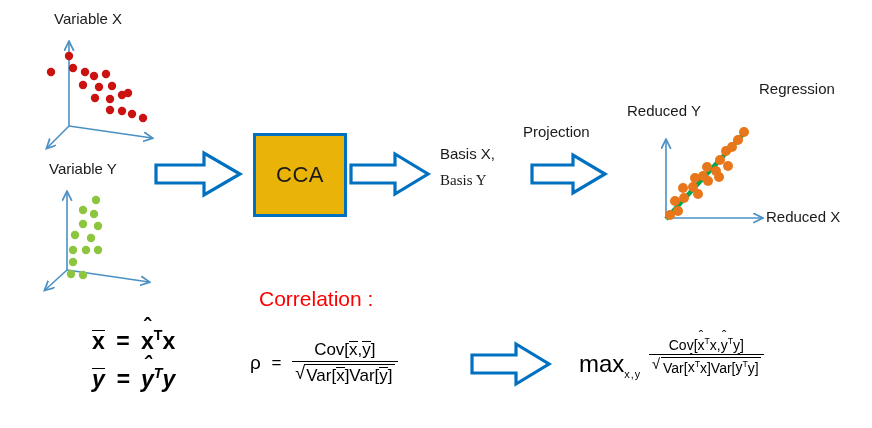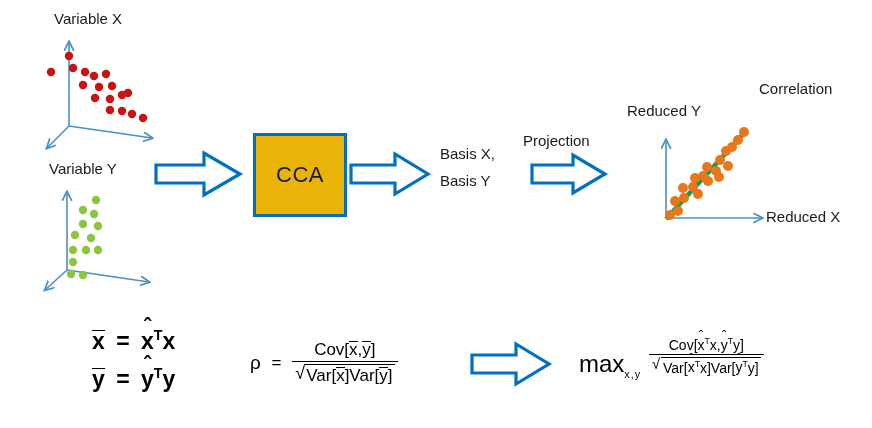--- a/index.html
+++ b/index.html
@@ -117,31 +117,31 @@
     <span>CCA</span>
   </div>
 
   <div class="panel" style="left:345px;top:150px;width:84px;height:48px;">
     <svg width="84" height="48" viewBox="0 0 84 48">
       <path d="M2,15 L46,15 L46,4 L79,24 L46,44 L46,33 L2,33 Z" fill="#ffffff" stroke="#0070c0" stroke-width="3.2" stroke-linejoin="miter"></path>
     </svg>
   </div>
 
   <div class="lbl" style="left:436px;top:145px;">Basis X,</div>
-  <div class="lbl" style="left:436px;top:172px;">Basis Y</div>
-
-  <div class="lbl" style="left:519px;top:123px;margin-top:9px;">Projection</div>
+  <div class="lbl" style="left:436px;top:172px;font-family:Liberation Serif, serif;">Basis Y</div>
+
+  <div class="lbl" style="left:519px;top:123px;">Projection</div>
   <div class="panel" style="left:526px;top:151px;width:80px;height:46px;">
     <svg width="80" height="46" viewBox="0 0 80 46">
       <path d="M2,14 L43,14 L43,4 L75,23 L43,42 L43,32 L2,32 Z" fill="#ffffff" stroke="#0070c0" stroke-width="3.2" stroke-linejoin="miter"></path>
     </svg>
   </div>
 
   <div class="lbl" style="left:623px;top:102px;">Reduced Y</div>
-  <div class="lbl" style="left:755px;top:80px;">Correlation</div>
+  <div class="lbl" style="left:755px;top:80px;">Regression</div>
 
   <div class="panel" style="left:640px;top:118px;width:160px;height:110px;">
     <svg width="160" height="110" viewBox="0 0 160 110">
 
       <line x1="22" y1="100" x2="22" y2="22" stroke="#4a90c4" stroke-width="1.6" marker-end="url(#ah-blue)"></line>
       <line x1="22" y1="100" x2="118" y2="100" stroke="#4a90c4" stroke-width="1.6" marker-end="url(#ah-blue)"></line>
 
       <line x1="22" y1="101" x2="102" y2="13" stroke="#00a650" stroke-width="4.6"></line>
       <g fill="#e8761b">
         <circle cx="26" cy="97" r="5"></circle>
@@ -162,27 +162,28 @@
         <circle cx="82" cy="33" r="5"></circle>
         <circle cx="88" cy="29" r="5"></circle>
         <circle cx="94" cy="22" r="5"></circle>
         <circle cx="100" cy="14" r="5"></circle>
       </g>
     </svg>
   </div>
 
   <div class="lbl" style="left:762px;top:208px;">Reduced X</div>
 
+  <div class="lbl lbl-red" style="left:255px;top:287px;">Correlation :</div>
 
   <div class="math" style="left:88px;top:327px;font-size:23px;font-weight:bold;">
     <span class="ovl">x</span>
     <span style="padding:0 5px;">=</span>
     <span class="hat">x</span><sup class="T">T</sup><span>x</span>
   </div>
-  <div class="math" style="left:88px;top:365px;font-size:23px;font-weight:bold;">
+  <div class="math" style="left:88px;top:365px;font-size:23px;font-weight:bold;font-style:italic;">
     <span class="ovl">y</span>
     <span style="padding:0 5px;">=</span>
     <span class="hat">y</span><sup class="T">T</sup><span>y</span>
   </div>
 
   <div class="math" style="left:246px;top:340px;font-size:17px;">
     <span style="vertical-align:middle;font-size:19px;">ρ</span>
     <span style="vertical-align:middle;padding:0 6px;">=</span>
     <span class="frac">
       <span class="num">Cov[<span class="ovl">x</span>,<span class="ovl">y</span>]</span>

